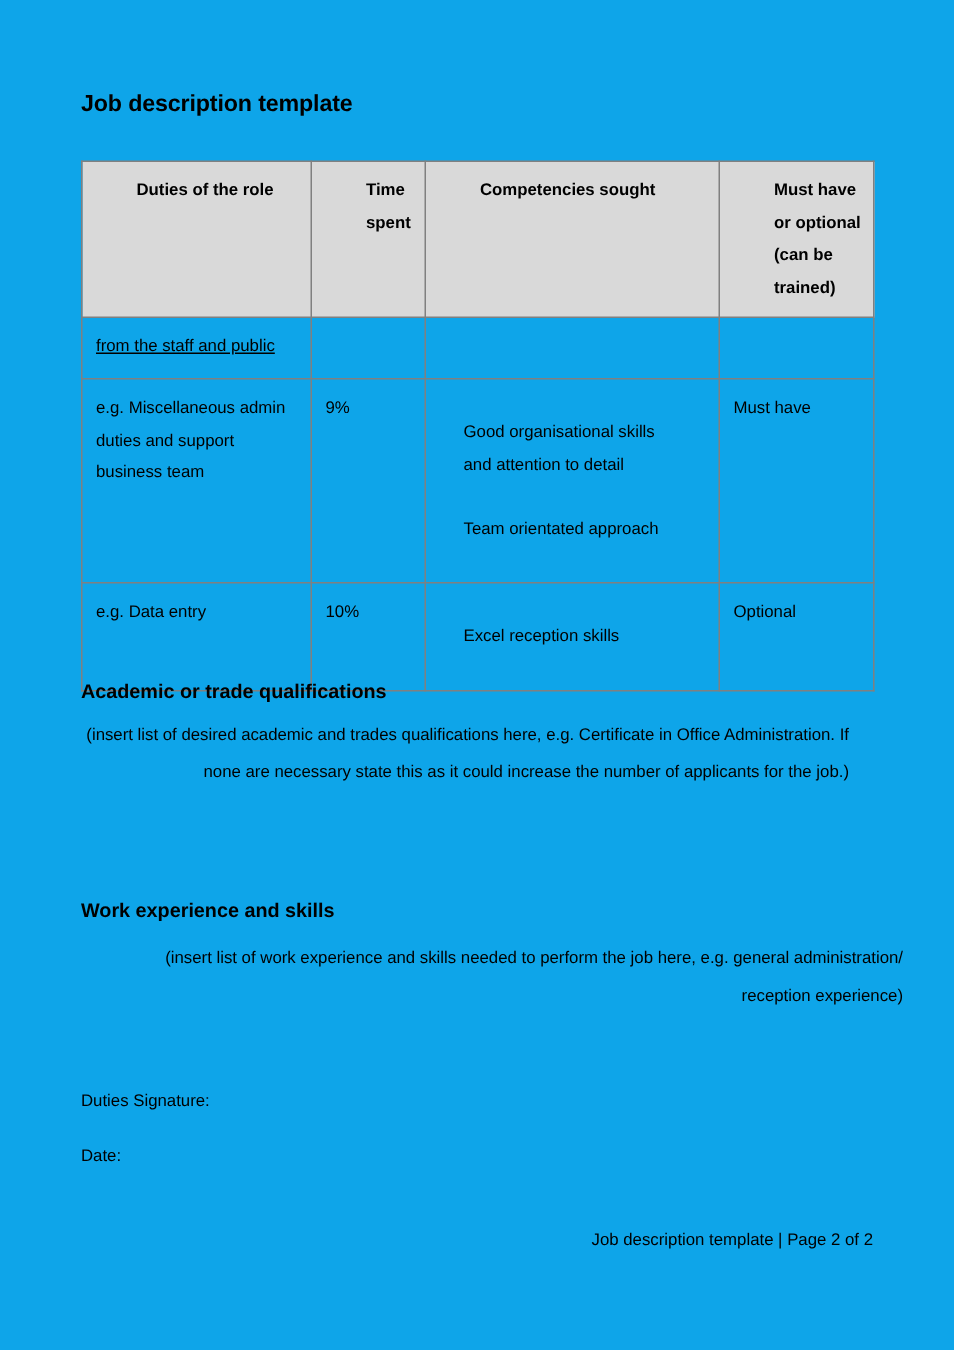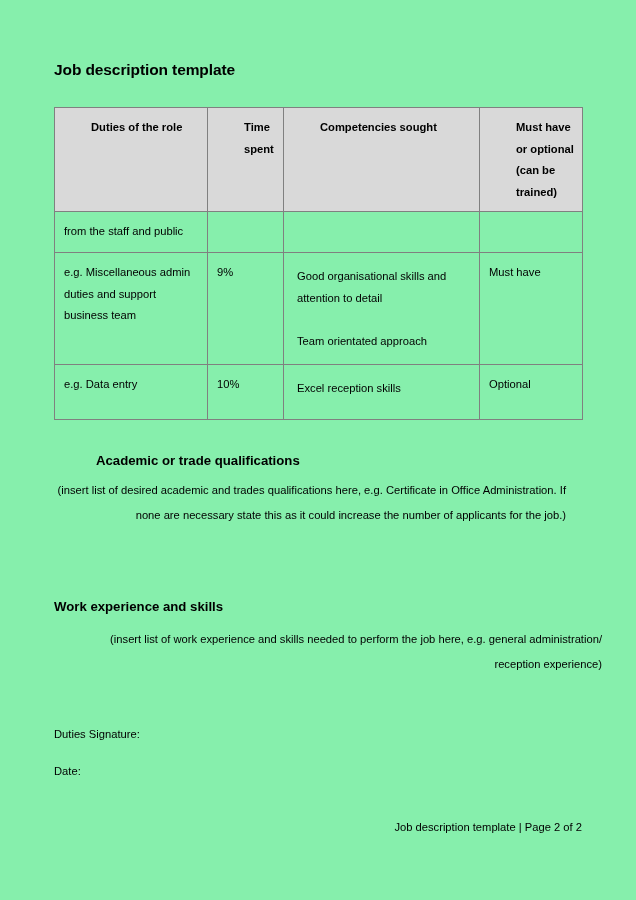--- a/index.html
+++ b/index.html
@@ -16,21 +16,21 @@
     color: #000000;
     -webkit-font-smoothing: antialiased;
   }
 
   .page {
     position: absolute;
     left: 0;
     top: 0;
     width: 636px;
     height: 900px;
-    background: #86efac;
+    background: #0ea5e9;
     overflow: hidden;
   }
 
   .content {
     position: absolute;
     left: 54px;
     top: 0;
     width: 528px;
   }
 
@@ -67,25 +67,25 @@
   .jd-table thead th {
     background: #d9d9d9;
     font-weight: bold;
   }
   .col-duties  { width: 153px; }
   .col-time    { width: 76px; }
   .col-comp    { width: 196px; }
   .col-must    { width: 103px; }
 
   .hdr-row th { height: 100px; padding-left: 36px; }
-  .row-1 td { height: 41px; }
+  .row-1 td { height: 41px; text-decoration: underline; }
   .row-2 td { height: 109px; }
   .row-3 td { height: 55px; }
 
-  .cell-para { margin: 4px; }
+  .cell-para { margin: 16px; }
   .cell-para + .cell-para { margin-top: 21.5px; }
 
   
   .section-heading {
     position: absolute;
     left: 0;
     font-size: 13.2px;
     font-weight: bold;
     line-height: 18px;
     white-space: nowrap;
@@ -100,21 +100,21 @@
     text-align: right;
   }
   .plain-line {
     position: absolute;
     left: 0;
     font-size: 11.2px;
     line-height: 18px;
     white-space: nowrap;
   }
 
-  #heading-academic { top: 441px; margin-left: 42px; }
+  #heading-academic { top: 441px; }
   #para-academic    { top: 478px; }
   #heading-work     { top: 587px; }
   #para-work        { top: 627px; margin-left: 36px; }
   #line-manager     { top: 725px; }
   #line-date        { top: 762px; }
 
   
   .footer {
     position: absolute;
     right: 54px;

